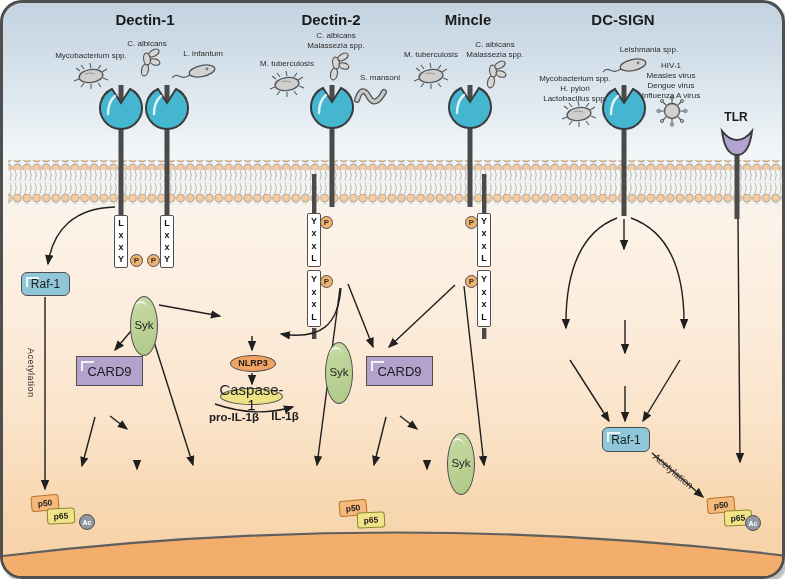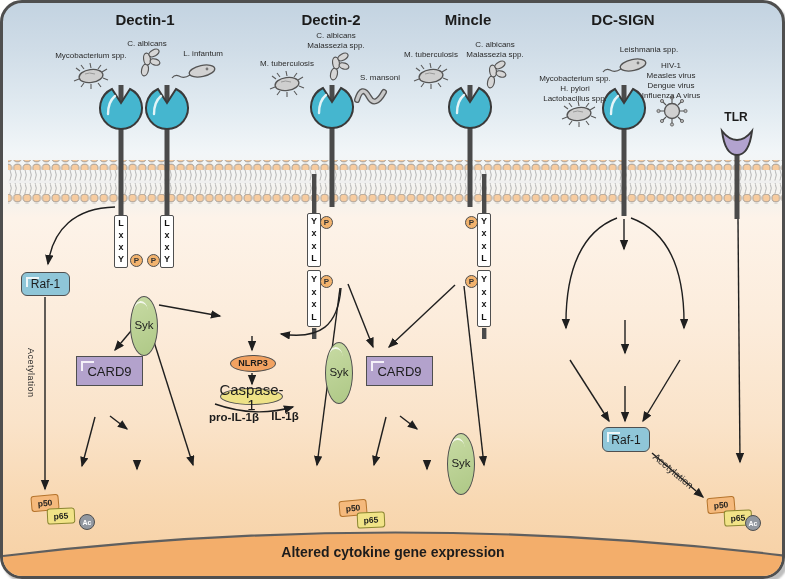--- a/index.html
+++ b/index.html
@@ -300,15 +300,14 @@
 
   <div class="tag t-p50" style="left:28px;top:492px">p50</div>
   <div class="tag t-p65" style="left:44px;top:505px">p65</div>
   <div class="tag t-ac" style="left:76px;top:511px">Ac</div>
   <div class="tag t-p50" style="left:336px;top:497px">p50</div>
   <div class="tag t-p65" style="left:354px;top:509px">p65</div>
   <div class="tag t-p50" style="left:704px;top:494px">p50</div>
   <div class="tag t-p65" style="left:721px;top:507px">p65</div>
   <div class="tag t-ac" style="left:742px;top:512px">Ac</div>
 
-  <div class="lbl ctr nucleus-lbl" style="left:390px;top:541px">Altered cytokine gene expression</div>
 
 </div>
 
 </body></html>

